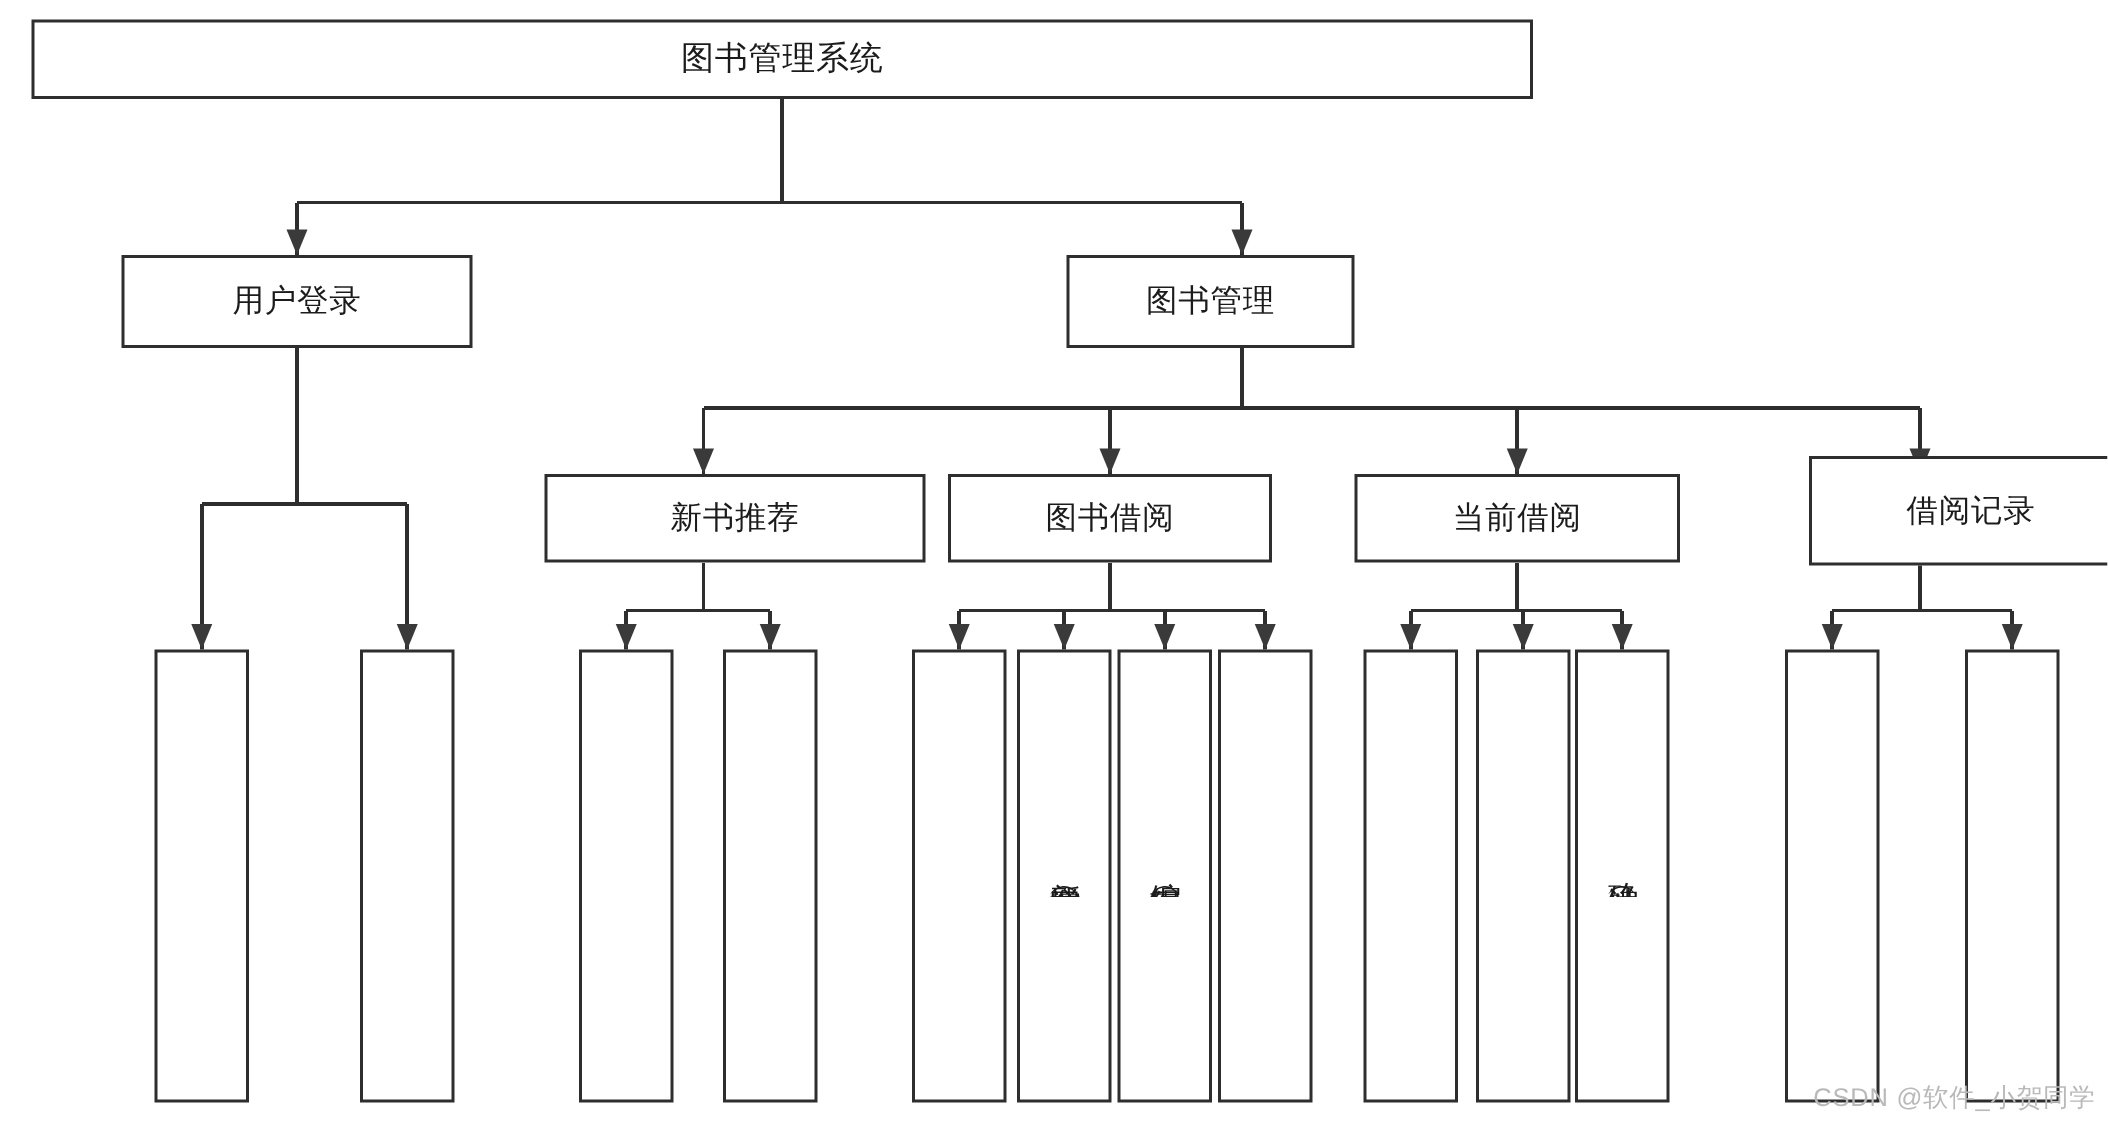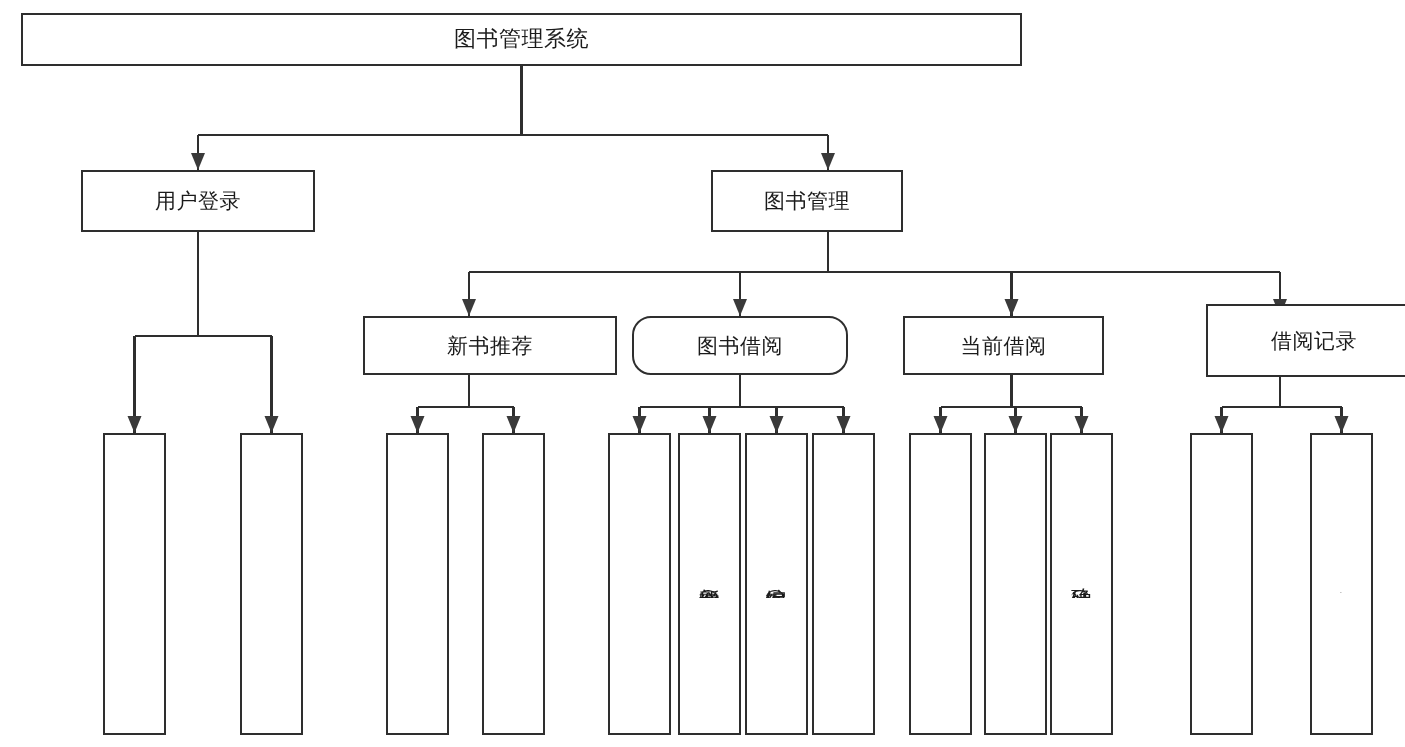--- a/index.html
+++ b/index.html
@@ -141,24 +141,24 @@
       </div>
       <div class="node horiz" style="left: 81px; top: 170px; width: 234px; height: 62px; border-color: rgb(46, 46, 46); background: rgb(255, 255, 255);">
         <span class="node-label">用户登录</span>
       </div>
       <div class="node horiz" style="left: 711px; top: 170px; width: 192px; height: 62px; border-color: rgb(46, 46, 46); background: rgb(255, 255, 255);">
         <span class="node-label">图书管理</span>
       </div>
       <div class="node horiz" style="left: 363px; top: 316px; width: 254px; height: 59px; border-color: rgb(46, 46, 46); background: rgb(255, 255, 255);">
         <span class="node-label">新书推荐</span>
       </div>
-      <div class="node horiz" style="left: 632px; top: 316px; width: 216px; height: 59px; border-color: rgb(46, 46, 46); background: rgb(255, 255, 255); border-radius: 19px;">
+      <div class="node horiz" style="left: 632px; top: 316px; width: 216px; height: 59px; border-color: rgb(46, 46, 46); background: rgb(255, 255, 255);">
         <span class="node-label">图书借阅</span>
       </div>
-      <div class="node horiz" style="left: 903px; top: 316px; width: 201px; height: 59px; border-color: rgb(46, 46, 46); background: rgb(255, 255, 255);">
+      <div class="node horiz" style="left: 903px; top: 316px; width: 217px; height: 59px; border-color: rgb(46, 46, 46); background: rgb(255, 255, 255);">
         <span class="node-label">当前借阅</span>
       </div>
       <div class="node horiz" style="left: 1172px; top: 304px; width: 216px; height: 73px; border-color: rgb(46, 46, 46); background: rgb(255, 255, 255); margin-left: 34px;">
         <span class="node-label">借阅记录</span>
       </div>
       <div class="node vert" style="left: 103px; top: 433px; width: 63px; height: 302px; border-color: rgb(46, 46, 46); background: rgb(255, 255, 255);">
         <span class="node-label">用户登录</span>
       </div>
       <div class="node vert" style="left: 240px; top: 433px; width: 63px; height: 302px; border-color: rgb(46, 46, 46); background: rgb(255, 255, 255);">
         <span class="node-label">注销登录</span>
@@ -190,13 +190,14 @@
       <div class="node vert" style="left: 1050px; top: 433px; width: 63px; height: 302px; border-color: rgb(46, 46, 46); background: rgb(255, 255, 255);">
         <span class="node-label">确认归还（管理员）</span>
       </div>
       <div class="node vert" style="left: 1190px; top: 433px; width: 63px; height: 302px; border-color: rgb(46, 46, 46); background: rgb(255, 255, 255);">
         <span class="node-label">新增借阅记录</span>
       </div>
       <div class="node vert" style="left: 1310px; top: 433px; width: 63px; height: 302px; border-color: rgb(46, 46, 46); background: rgb(255, 255, 255);">
         <span class="node-label">查询借阅记录</span>
       </div>
     </div>
+  <div id="watermark">CSDN @软件_小贺同学</div>
 </div>
 
 </body></html>

